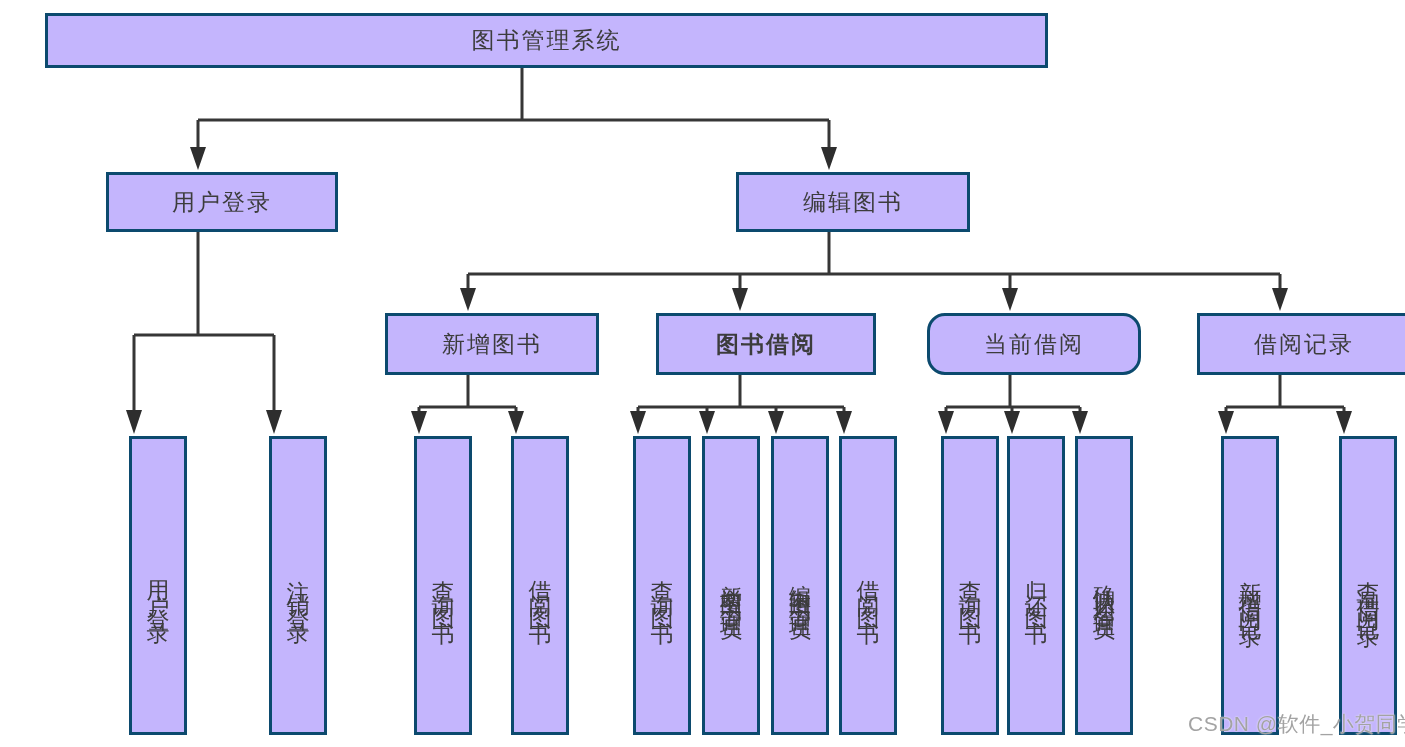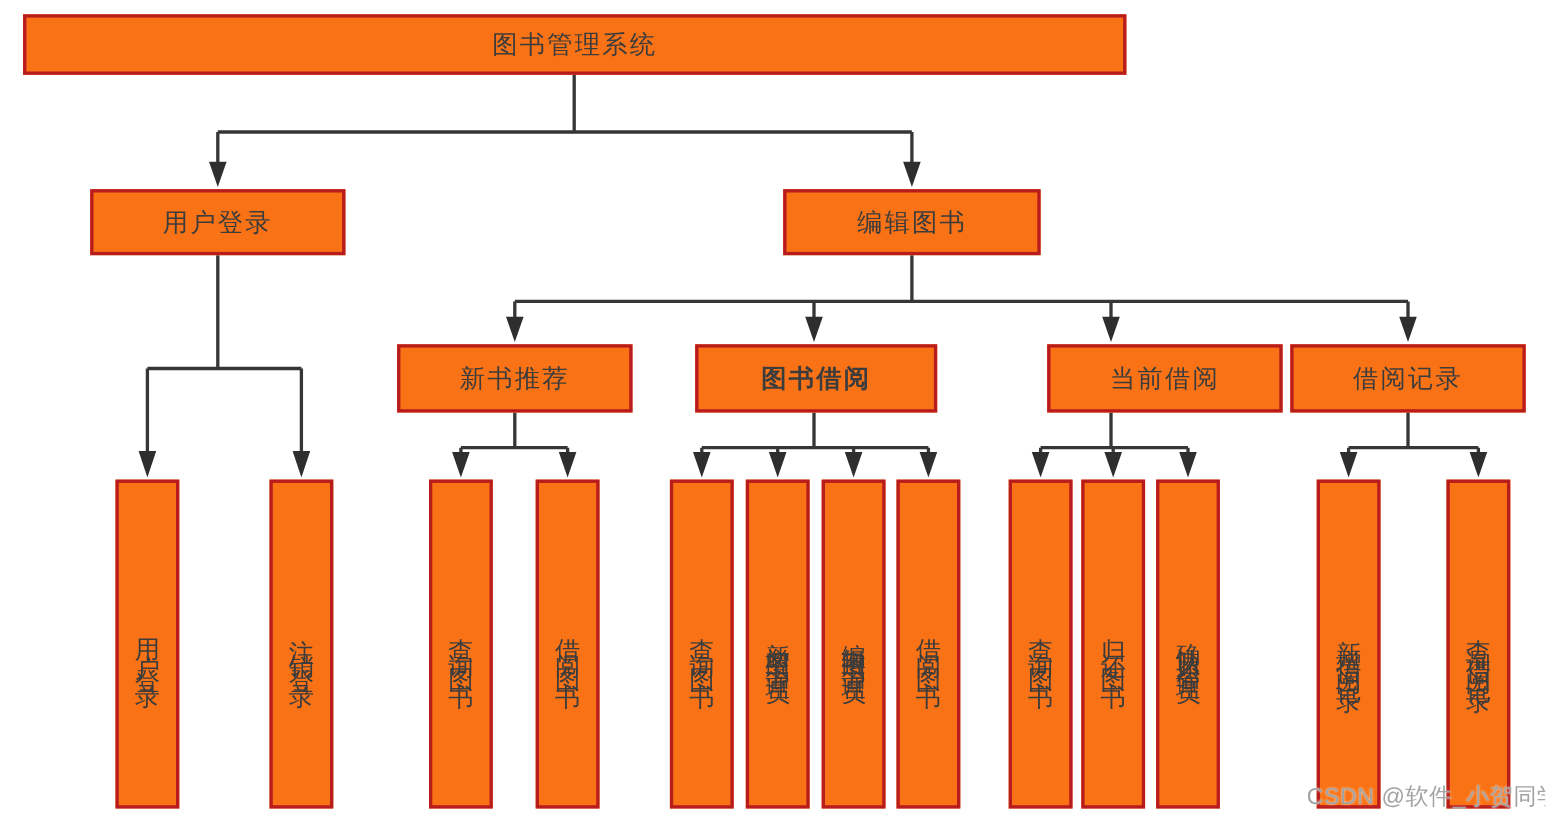--- a/index.html
+++ b/index.html
@@ -3,23 +3,24 @@
 <meta charset="utf-8">
 <style>
   html,body { margin:0; padding:0; background:#ffffff; }
   .stage {
     position:relative; width:1405px; height:747px; background:#ffffff;
     font-family:"Liberation Sans","DejaVu Sans",sans-serif; overflow:hidden;
   }
   svg.wires { position:absolute; left:0; top:0; width:1405px; height:747px; }
   .node {
     position:absolute; box-sizing:border-box;
-    border:3px solid #b91c1c; background:#f97316;
+    border:3px solid #0c4a6e; background:#c4b5fd;
     display:flex; align-items:center; justify-content:center;
     color:#3c3c3c;
+    margin-left:24px;
   }
   .h  { font-size:23px; letter-spacing:2px; }
   .v  {
     writing-mode:vertical-rl; text-orientation:mixed;
     font-size:23px; letter-spacing:14px; line-height:1;
     padding-top:8px;
   }
   .v.med  { letter-spacing:9px; }
   .v.long { letter-spacing:5px; font-size:22px; }
   .watermark {
@@ -64,23 +65,23 @@
       <polygon points="1218,411 1234,411 1226,434"></polygon>
       <polygon points="1336,411 1352,411 1344,434"></polygon>
     </g>
   </svg>
 
   <div class="node h" style="left:21px; top:13px; width:1003px; height:55px;">图书管理系统</div>
 
   <div class="node h" style="left:82px; top:172px; width:232px; height:60px;">用户登录</div>
   <div class="node h" style="left:712px; top:172px; width:234px; height:60px;">编辑图书</div>
 
-  <div class="node h" style="left:361px; top:313px; width:214px; height:62px;">新书推荐</div>
+  <div class="node h" style="left:361px; top:313px; width:214px; height:62px;">新增图书</div>
   <div class="node h" style="left:632px; top:313px; width:220px; height:62px;font-weight:bold;">图书借阅</div>
-  <div class="node h" style="left:952px; top:313px; width:214px; height:62px;">当前借阅</div>
+  <div class="node h" style="left:903px; top:313px; width:214px; height:62px;border-radius:18px;">当前借阅</div>
   <div class="node h" style="left:1173px; top:313px; width:214px; height:62px;">借阅记录</div>
 
   <div class="node v" style="left:105px; top:436px; width:58px; height:299px;">用户登录</div>
   <div class="node v" style="left:245px; top:436px; width:58px; height:299px;">注销登录</div>
 
   <div class="node v" style="left:390px; top:436px; width:58px; height:299px;">查询图书</div>
   <div class="node v" style="left:487px; top:436px; width:58px; height:299px;">借阅图书</div>
 
   <div class="node v" style="left:609px; top:436px; width:58px; height:299px;">查询图书</div>
   <div class="node v long" style="left:678px; top:436px; width:58px; height:299px;">新增图书（管理员）</div>

